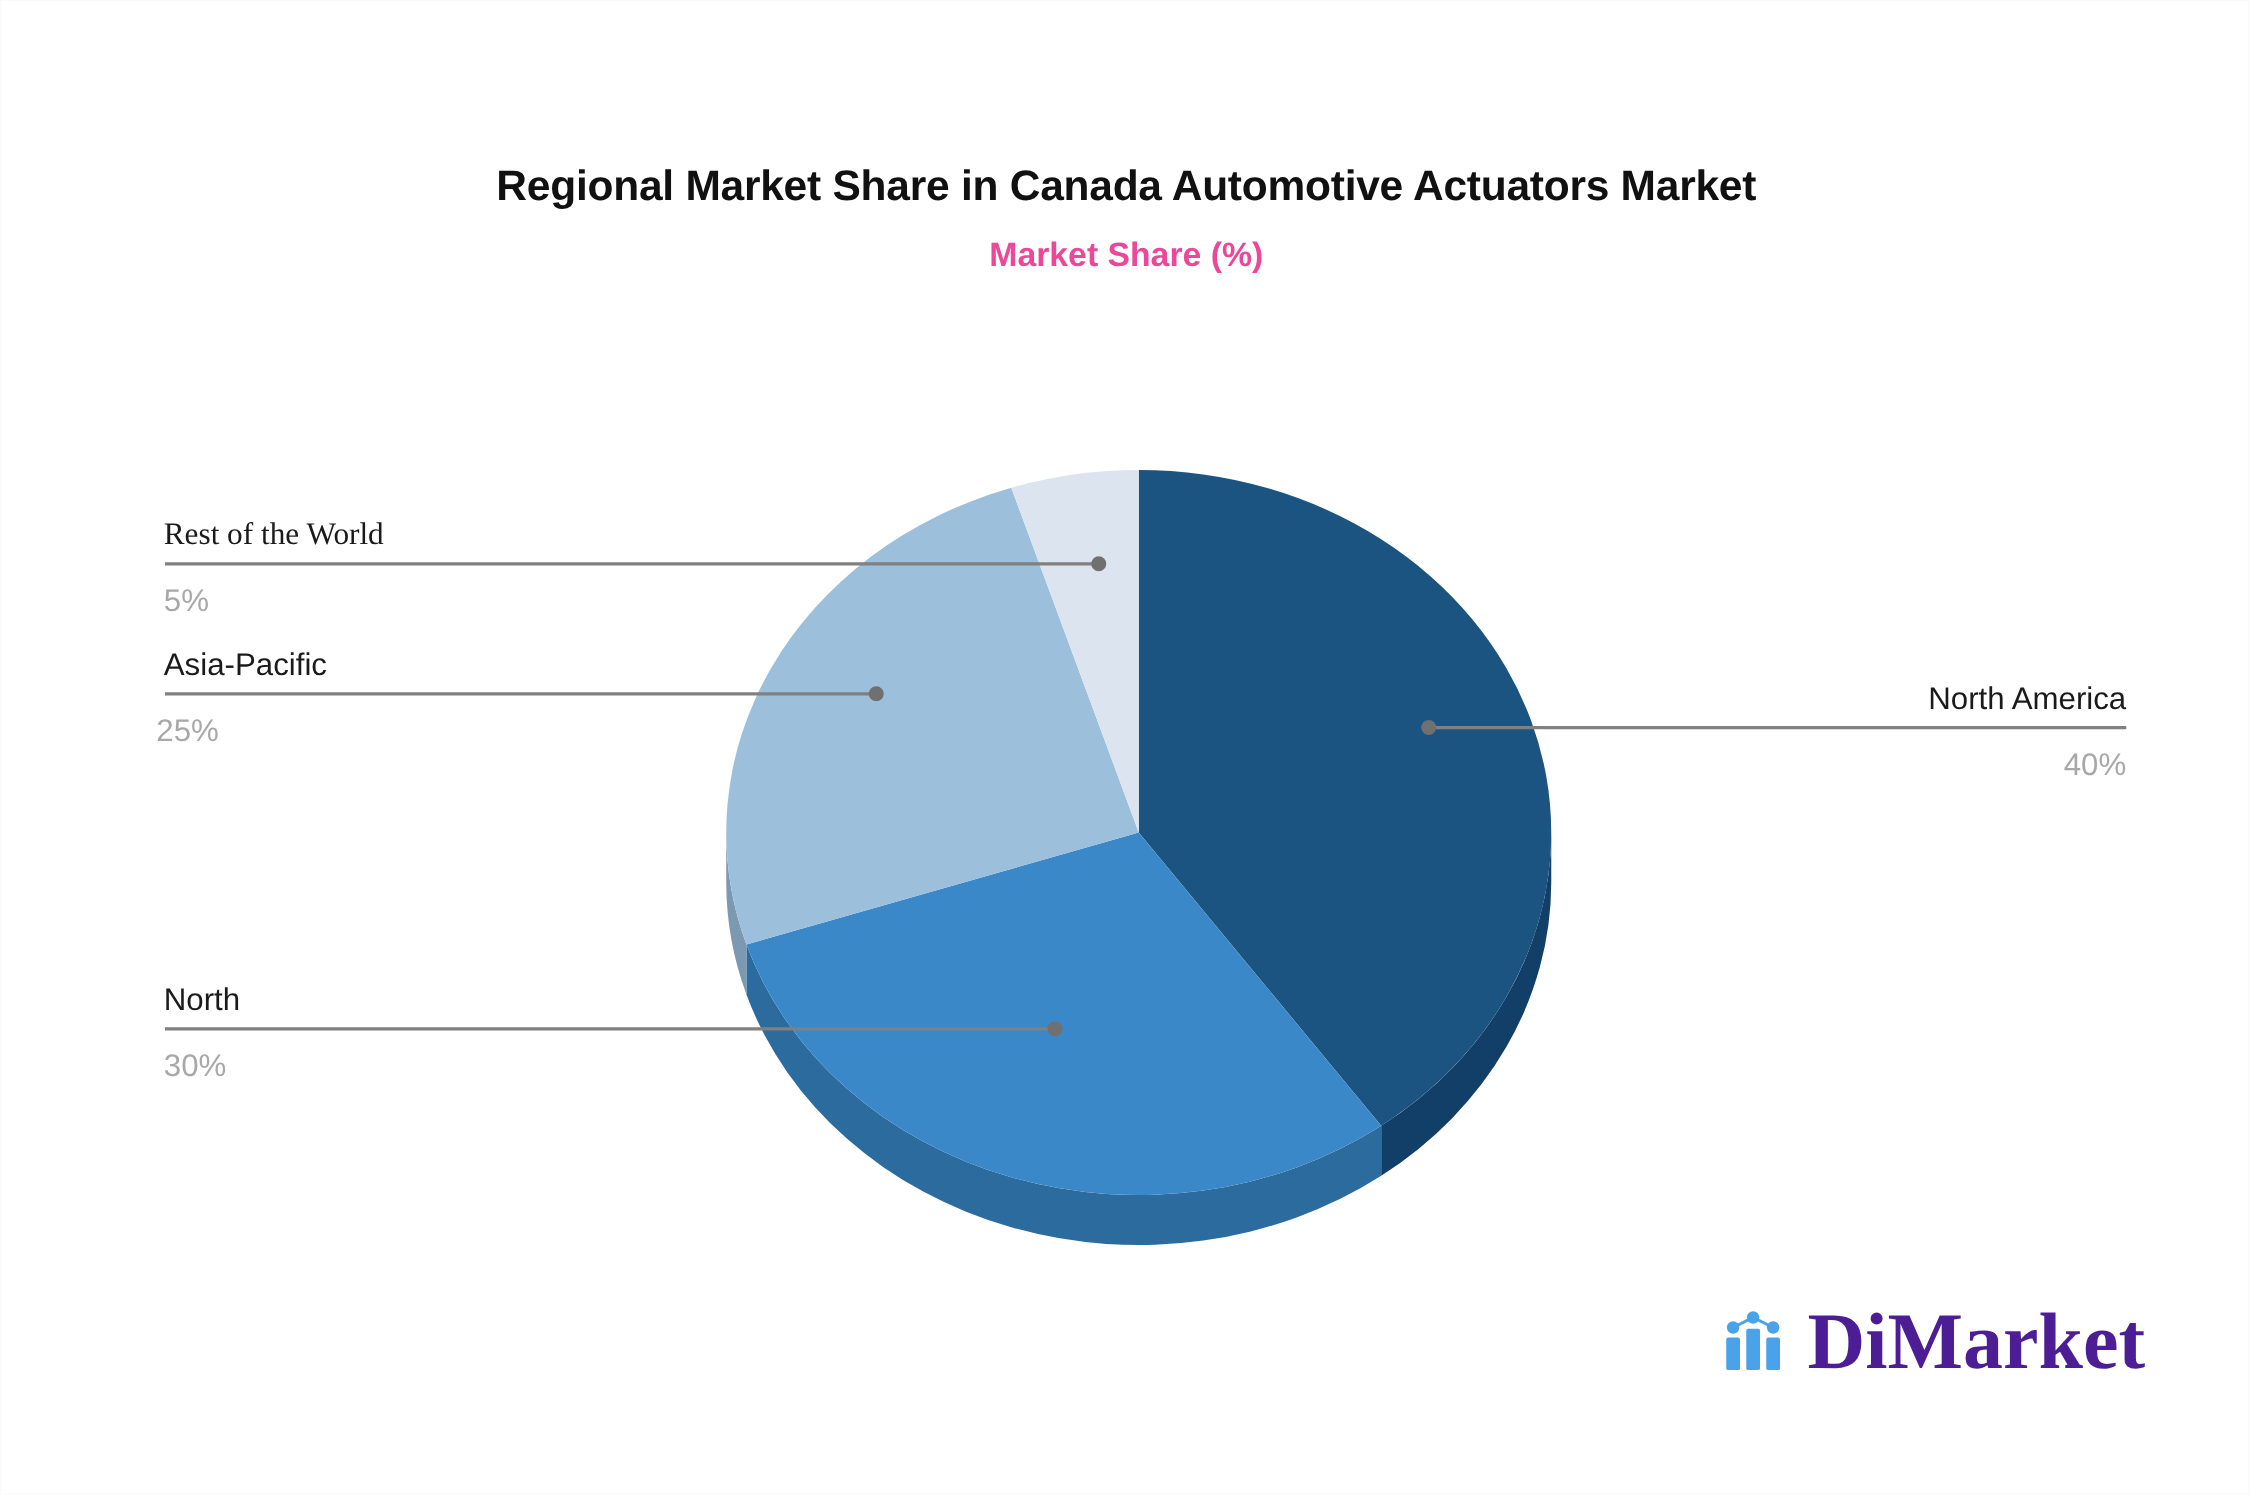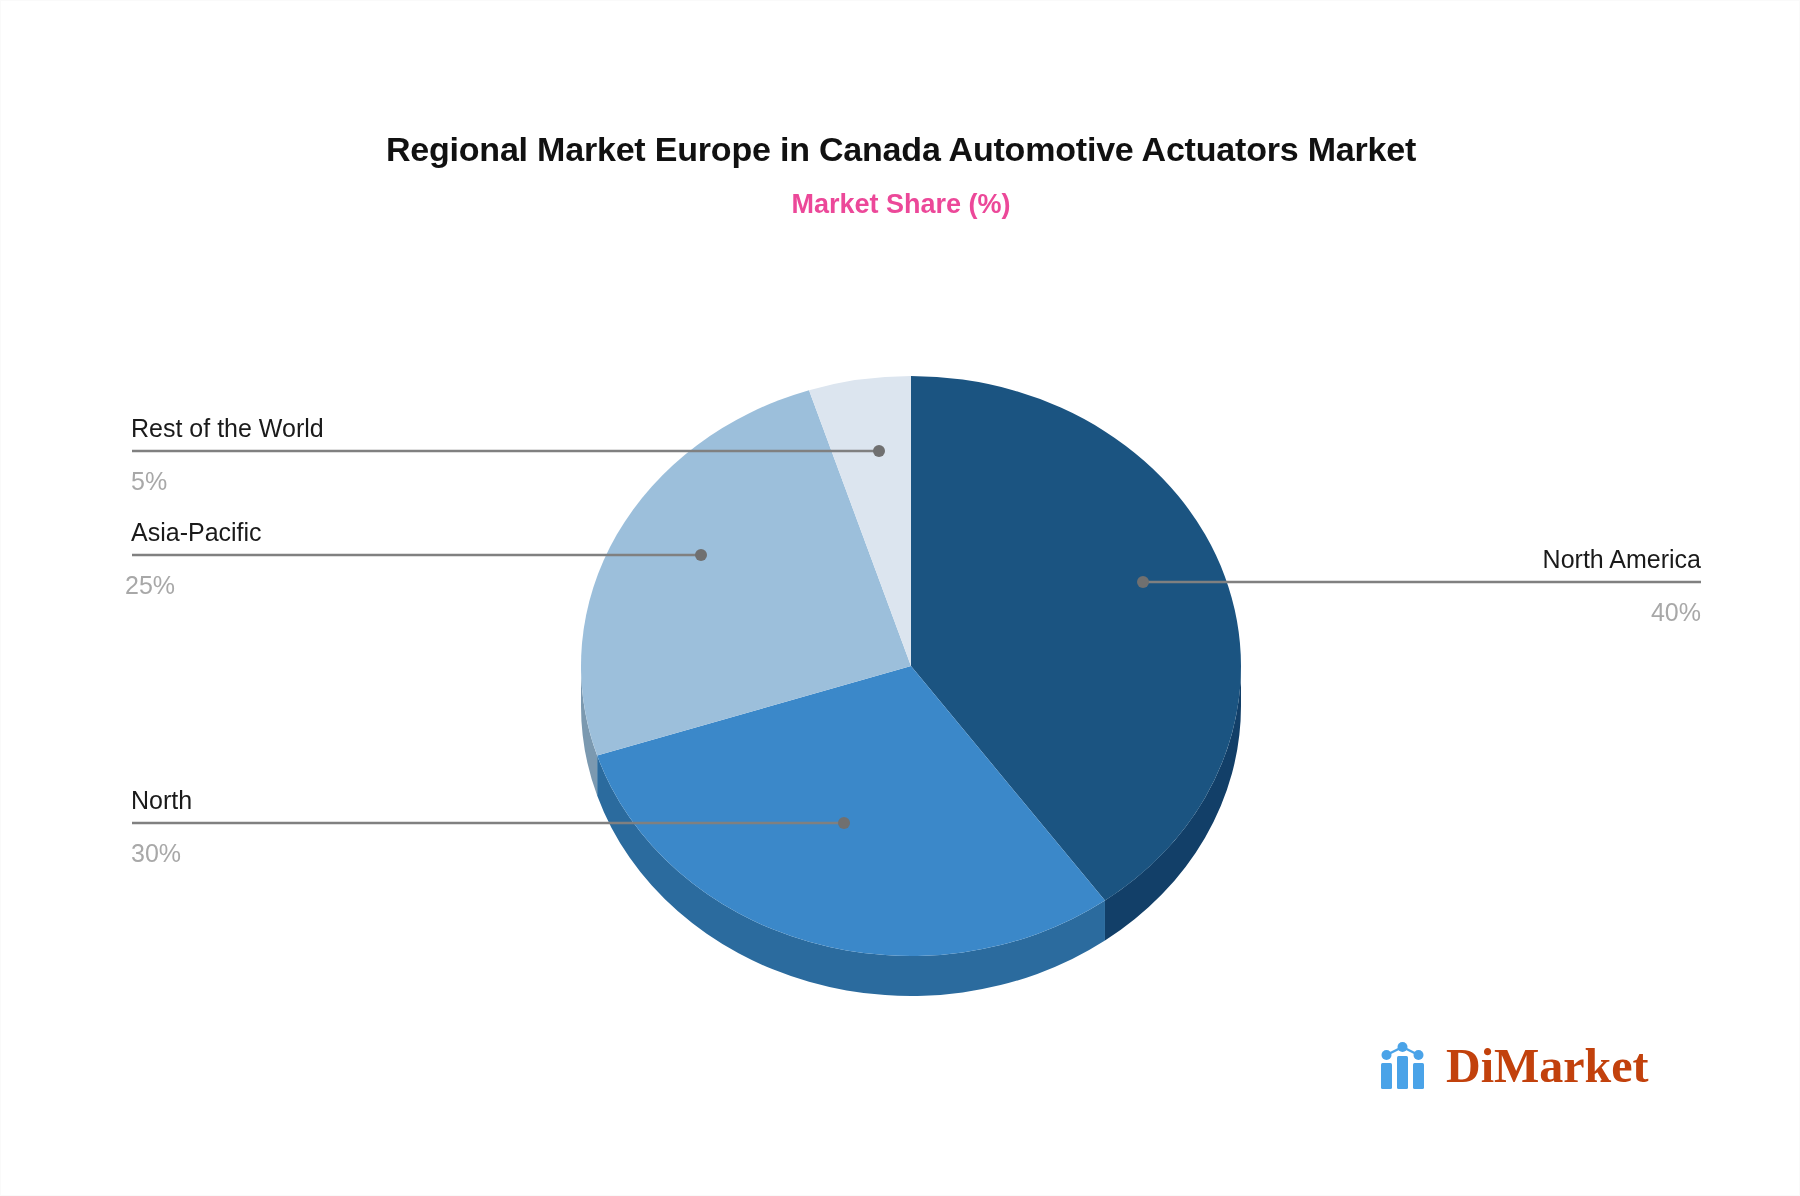--- a/index.html
+++ b/index.html
@@ -76,34 +76,34 @@
   #logo {
     position: absolute;
     left: 1378px;
     top: 1040px;
     display: flex;
     align-items: center;
     gap: 9px;
   }
   #logo .logo-text {
     font-family: "Liberation Serif", serif;
-    font-size: 48px;
+    font-size: 64px;
     font-weight: bold;
-    color: #c2410c;
+    color: #4c1d95;
     letter-spacing: 0px;
     line-height: 1;
   }
 </style>
 </head>
 <body>
 
 <div id="stage">
 
   <div class="title-block">
-    <div class="chart-title">Regional Market Europe in Canada Automotive Actuators Market</div>
+    <div class="chart-title">Regional Market Share in Canada Automotive Actuators Market</div>
     <div class="chart-subtitle">Market Share (%)</div>
   </div>
 
   <svg id="pie-svg" width="1800" height="1196" viewBox="0 0 1800 1196">
 
     <g>
         <path fill="#123f68" d="M 1240.00 665.00 L 1240.00 705.00 A 330 290 0 0 1 1103.97 939.61 L 1103.97 899.61 A 330 290 0 0 0 1240.00 665.00 Z"></path>
         <path fill="#2b6b9e" d="M 1103.97 899.61 L 1103.97 939.61 A 330 290 0 0 1 596.15 794.61 L 596.15 754.61 A 330 290 0 0 0 1103.97 899.61 Z"></path>
         <path fill="#7b99b0" d="M 596.15 754.61 L 596.15 794.61 A 330 290 0 0 1 580.00 705.00 L 580.00 665.00 A 330 290 0 0 0 596.15 754.61 Z"></path>
       </g>
@@ -126,21 +126,21 @@
       <line x1="1142" y1="581" x2="1700" y2="581"></line>
     </g>
     <g fill="#707070">
       <circle cx="878" cy="450" r="6"></circle>
       <circle cx="700" cy="554" r="6"></circle>
       <circle cx="843" cy="822" r="6"></circle>
       <circle cx="1142" cy="581" r="6"></circle>
     </g>
   </svg>
 
-  <div class="callout" style="left:130px; top:412px;">
+  <div class="callout" style="left:130px; top:412px;font-family:Liberation Serif, serif;">
     <div class="cat">Rest of the World</div>
   </div>
   <div class="callout" style="left:130px; top:458px;">
     <div class="val">5%</div>
   </div>
 
   <div class="callout" style="left:130px; top:516px;">
     <div class="cat">Asia-Pacific</div>
   </div>
   <div class="callout" style="left:124px; top:562px;">

